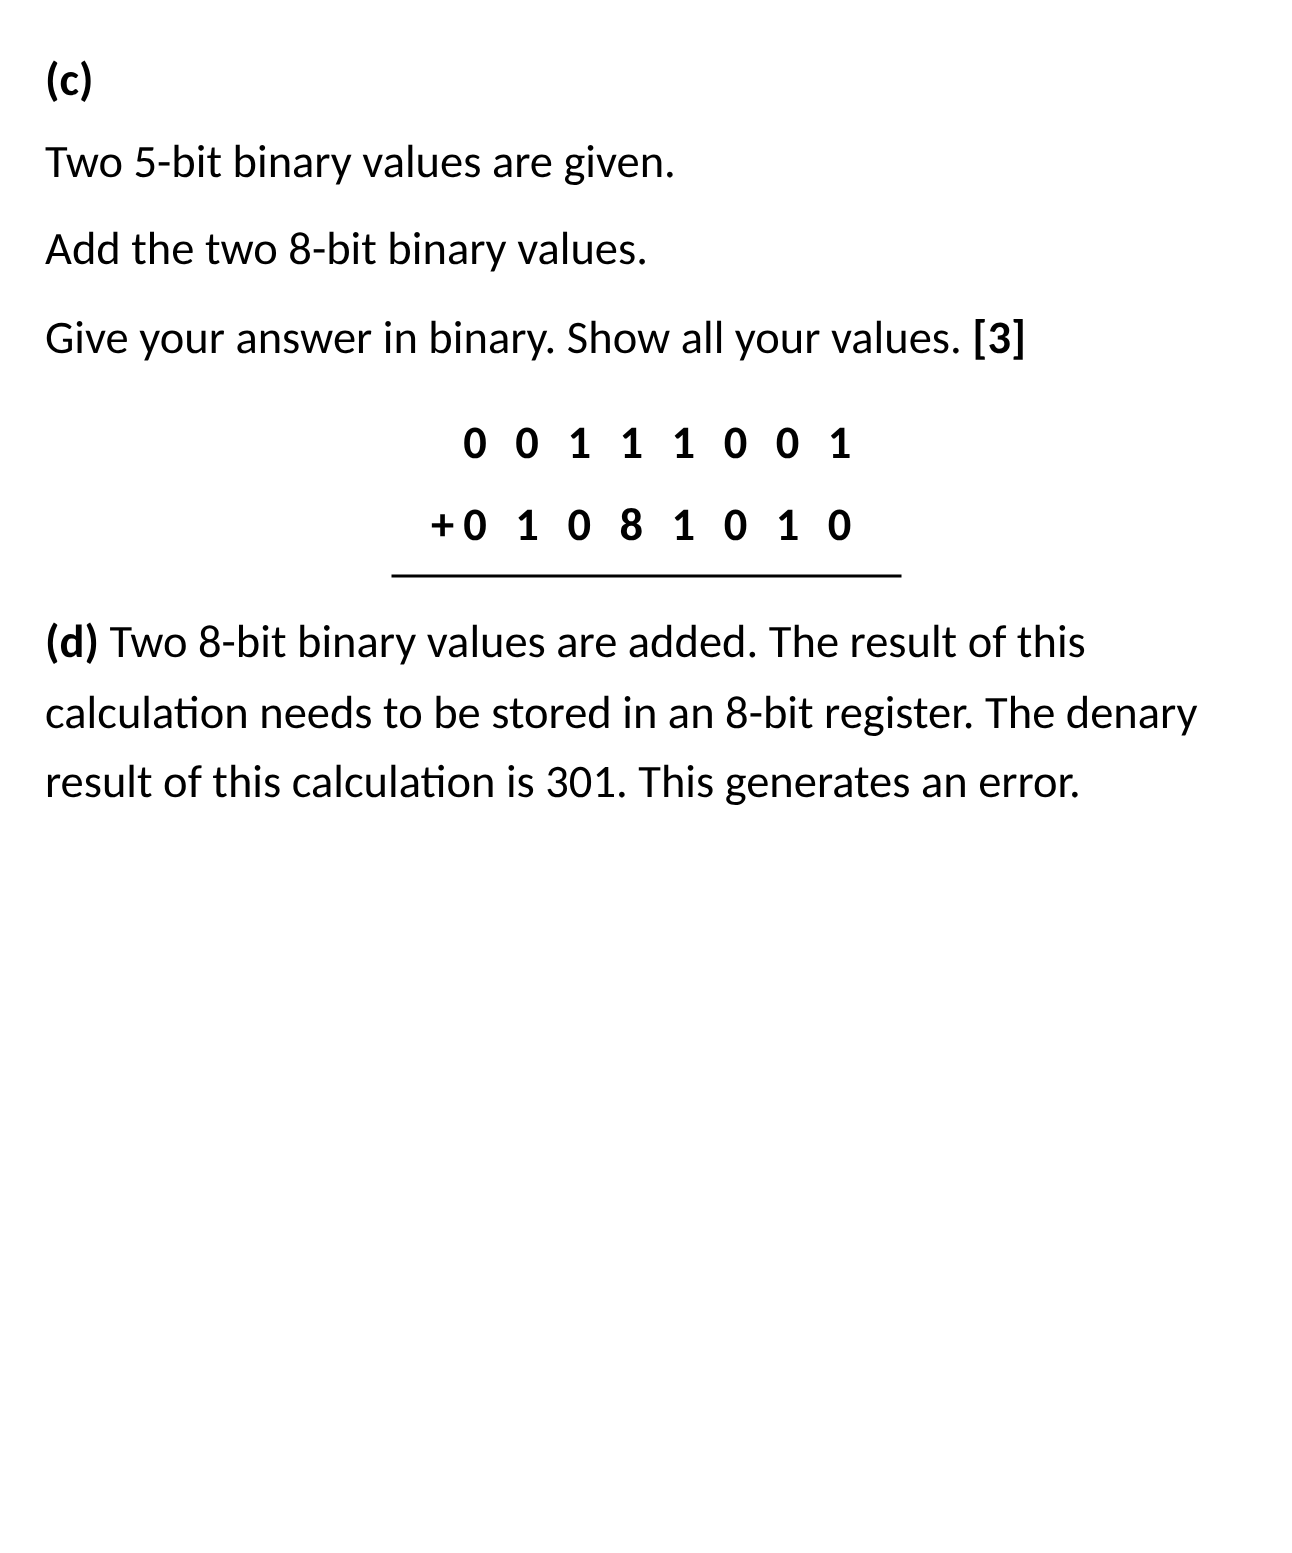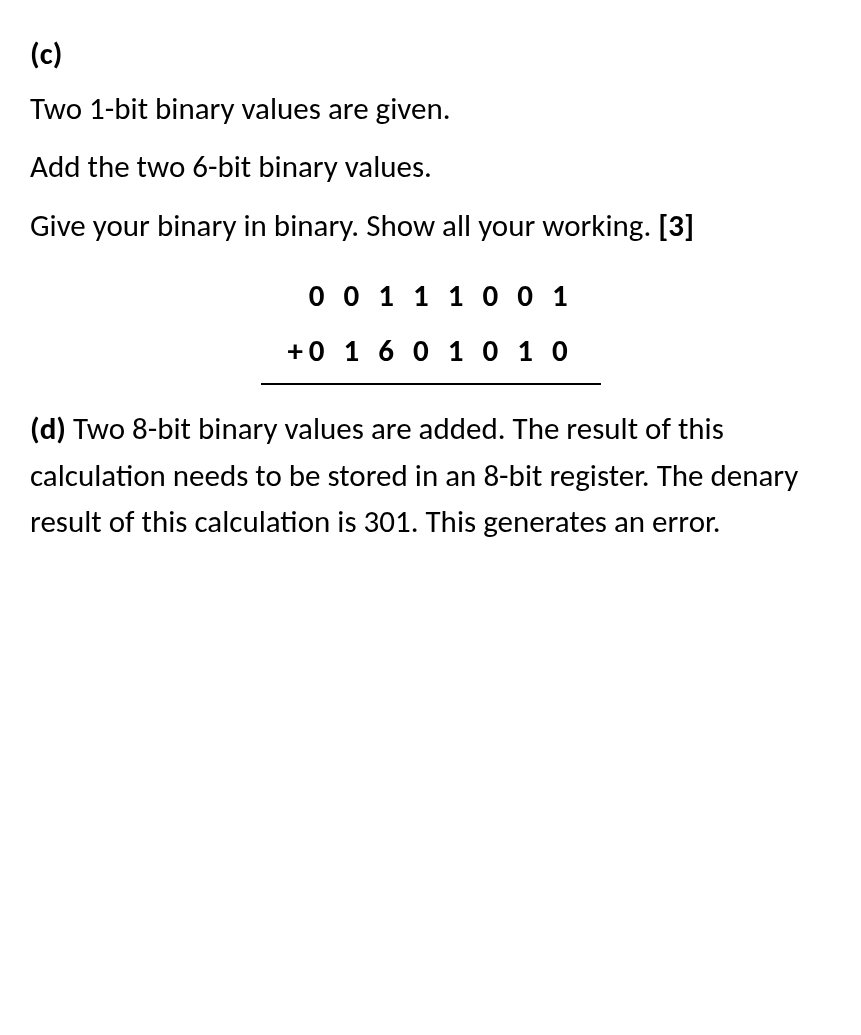--- a/index.html
+++ b/index.html
@@ -53,34 +53,34 @@
     }
     .inline-bold {
       font-weight: bold;
     }
   </style>
 </head>
 <body>
 
 <div>
   <div class="part-label">(c)</div>
-  <div class="paragraph">Two 1-bit binary values are given.</div>
-  <div class="paragraph">Add the two 6-bit binary values.</div>
+  <div class="paragraph">Two 5-bit binary values are given.</div>
+  <div class="paragraph">Add the two 8-bit binary values.</div>
   <div class="paragraph">
-    <span>Give your binary in binary. Show all your working.</span>
+    <span>Give your answer in binary. Show all your values.</span>
     <span class="marks">[3]</span>
   </div>
 
   <div class="calc-block">
     <div class="calc-line">
       <div class="calc-row">
         <span style="visibility:hidden;">+</span><span>0 0 1 1 1 0 0 1</span>
       </div>
       <div class="calc-row">
-        <span>+</span><span>0 1 6 0 1 0 1 0</span>
+        <span>+</span><span>0 1 0 8 1 0 1 0</span>
       </div>
     </div>
     <div class="calc-underline"></div>
   </div>
 </div>
 
 <div class="question-d">
   <div class="paragraph">
     <span class="inline-bold">(d)</span><span> Two 8-bit binary values are added. The result of this calculation needs to be stored in an 8-bit register. The denary result of this calculation is 301. This generates an error.</span>
   </div>

